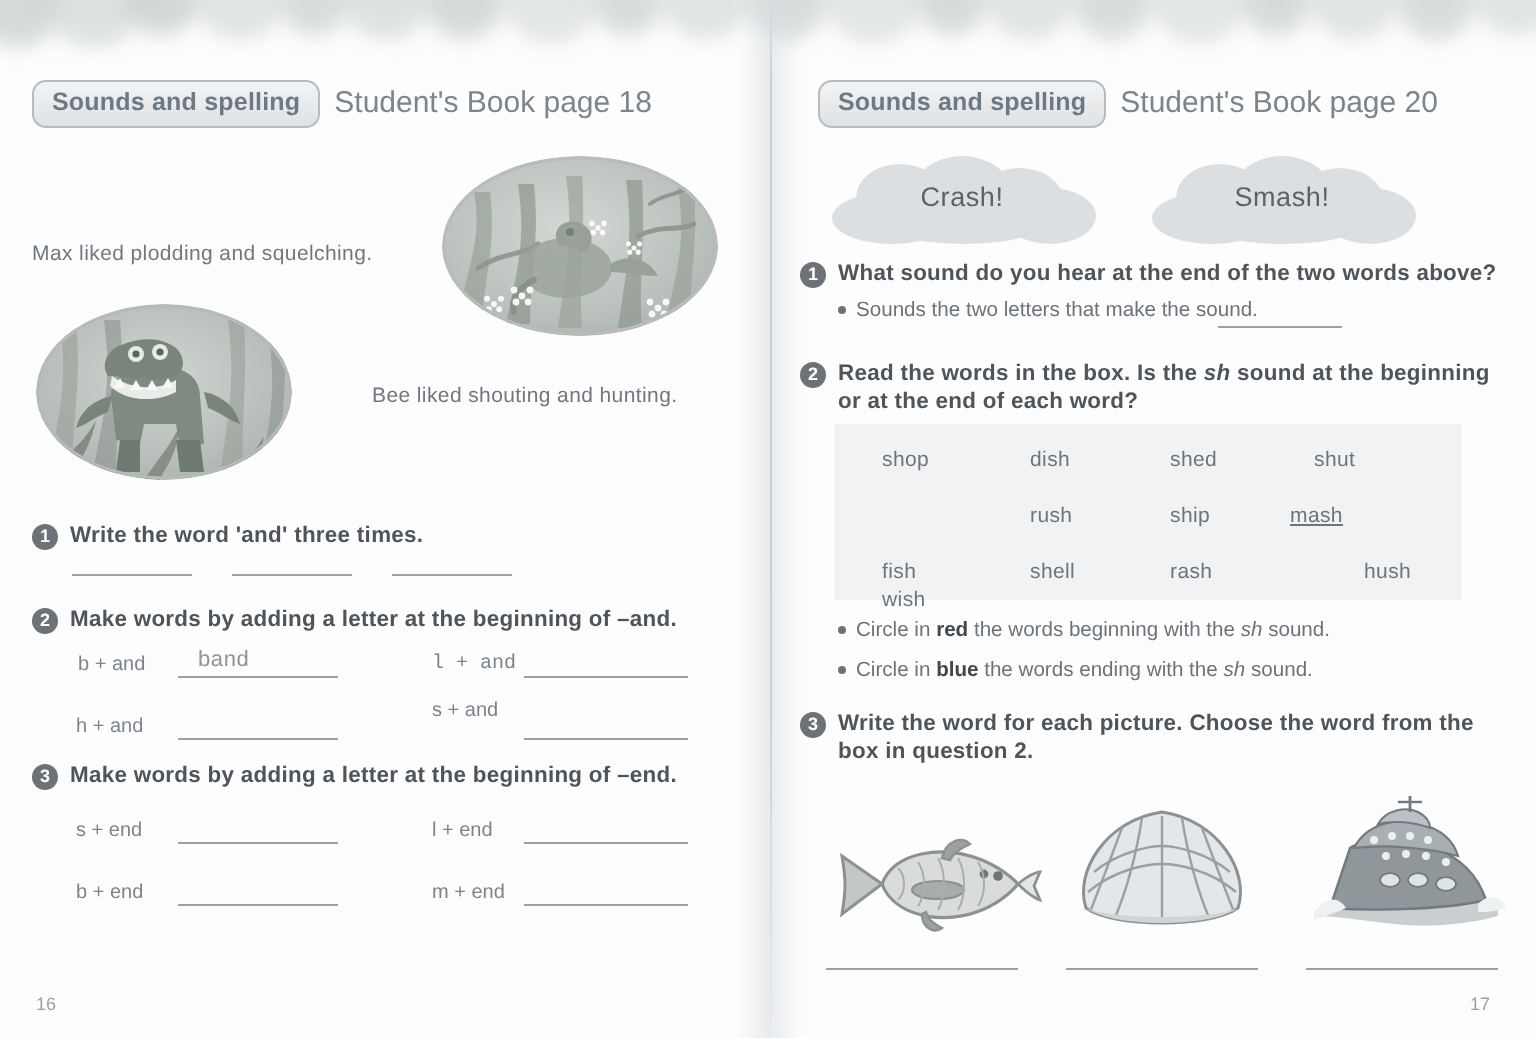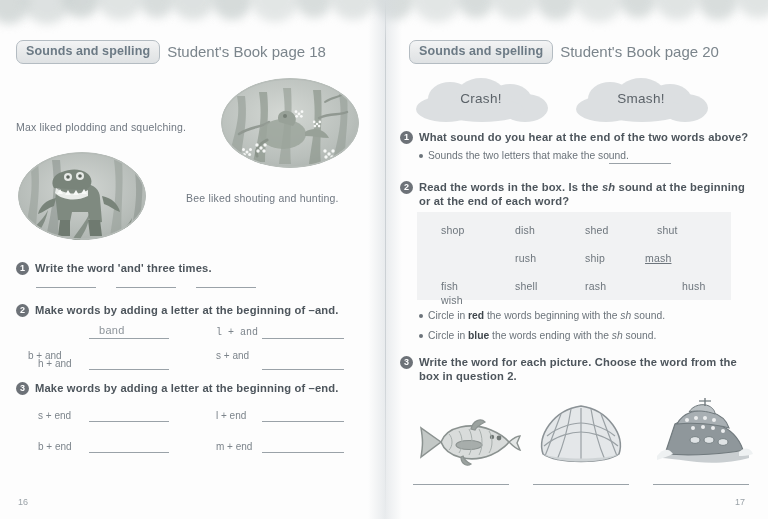--- a/index.html
+++ b/index.html
@@ -253,21 +253,21 @@
     </div>
     <div class="rule" style="left:36px;top:287px;width:60px;"></div>
     <div class="rule" style="left:116px;top:287px;width:60px;"></div>
     <div class="rule" style="left:196px;top:287px;width:60px;"></div>
 
     <div class="qrow" style="left:16px;top:303px;width:350px;">
       <div class="qnum">2</div>
       <div class="qtext">Make words by adding a letter at the beginning of –and.</div>
     </div>
 
-    <div class="wb" style="left:28px;top:327px;margin-top:23px;">b + and</div>
+    <div class="wb" style="left:39px;top:327px;">b + and</div>
     <div class="ans" style="left:99px;top:324px;">band</div>
     <div class="rule" style="left:89px;top:338px;width:80px;"></div>
 
     <div class="wb" style="left:216px;top:327px;font-family:Liberation Mono, monospace;">l + and</div>
     <div class="ans" style="left:268px;top:324px;"></div>
     <div class="rule" style="left:262px;top:338px;width:82px;"></div>
 
     <div class="wb" style="left:38px;top:358px;">h + and</div>
     <div class="ans" style="left:99px;top:355px;"></div>
     <div class="rule" style="left:89px;top:369px;width:80px;"></div>

